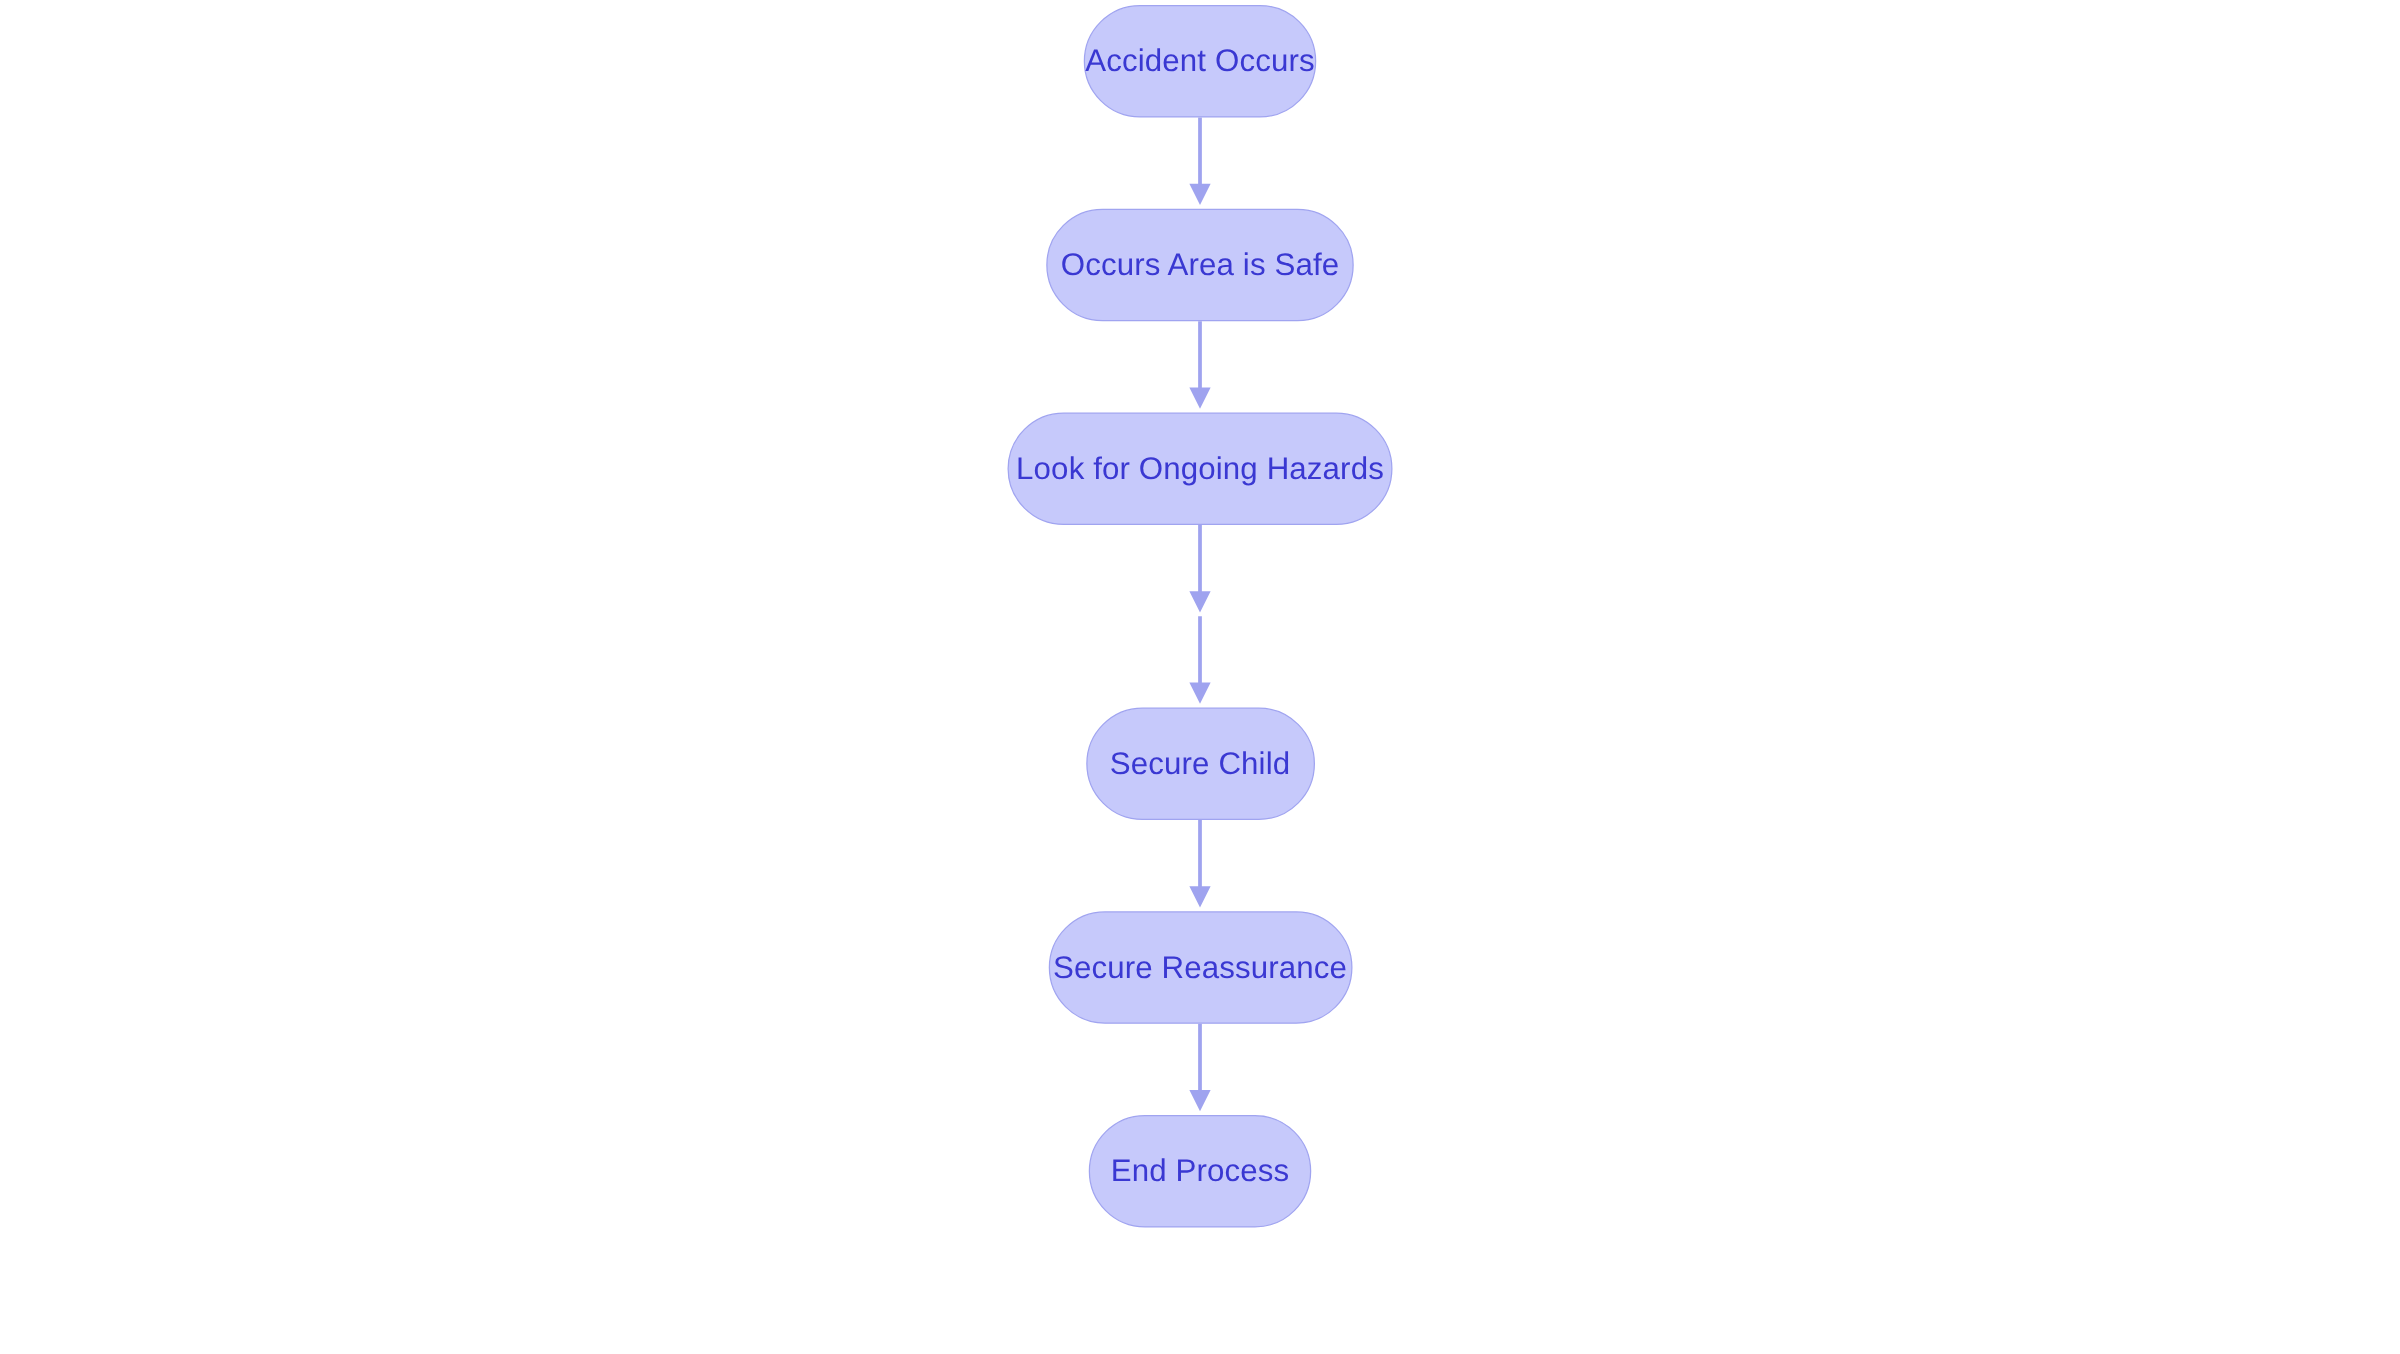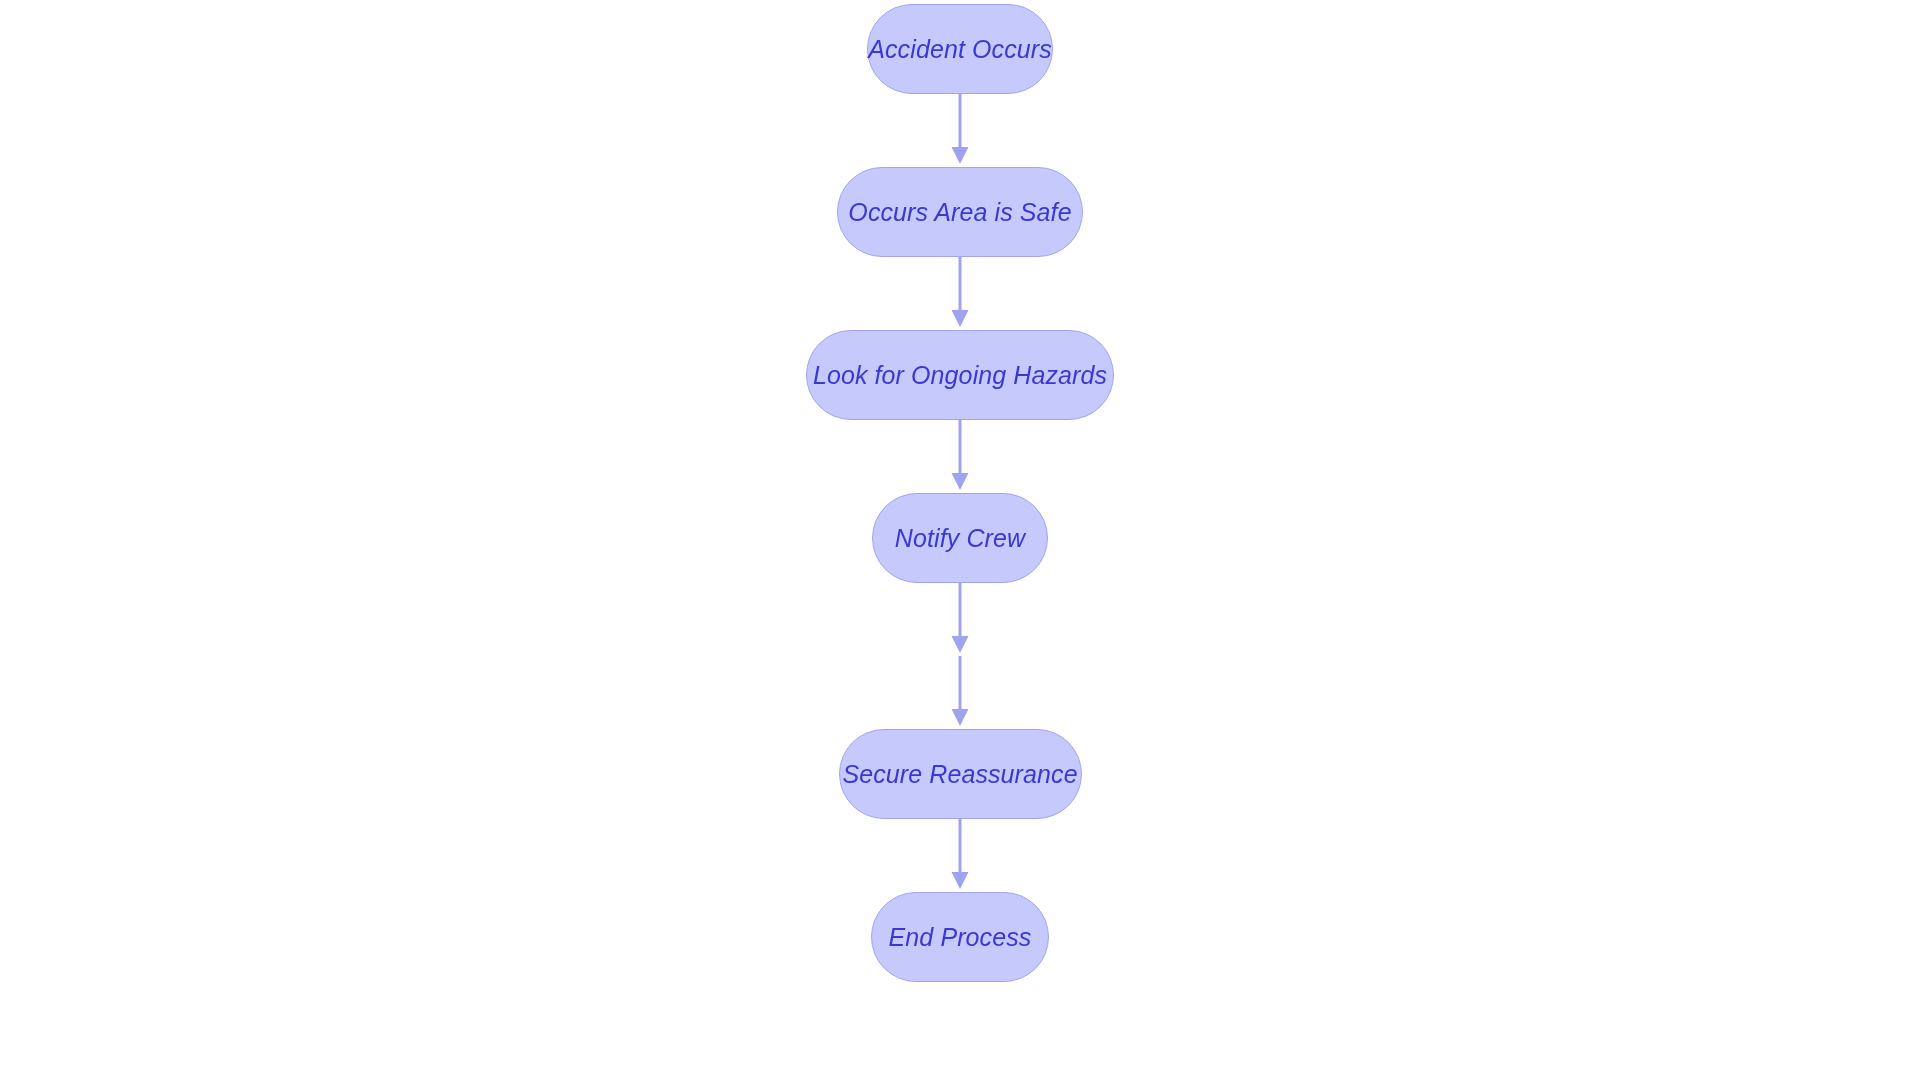--- a/index.html
+++ b/index.html
@@ -23,21 +23,20 @@
 
   .flow-column {
     position: absolute;
     left: 0;
     top: 0;
     width: 1920px;
     height: 1083px;
     display: flex;
     flex-direction: column;
     align-items: center;
-    font-style: italic;
   }
 
   .flow-node {
     box-sizing: border-box;
     height: 90px;
     border-radius: 45px;
     background: #c6c9fb;
     border: 1.5px solid #a0a4f0;
     color: #3a38d2;
     display: flex;
@@ -95,29 +94,29 @@
 
     <div class="flow-node" style="width:308px">Look for Ongoing Hazards</div>
 
     <div class="flow-connector">
       <svg viewBox="0 0 30 73" xmlns="http://www.w3.org/2000/svg" aria-hidden="true">
         <line x1="15" y1="0" x2="15" y2="55" stroke="#9fa3ef" stroke-width="3"></line>
         <polygon points="6.5,53 23.5,53 15,70" fill="#9fa3ef"></polygon>
       </svg>
     </div>
 
-    <div class="flow-node" style="width:176px">Notify Crew</div>
 
     <div class="flow-connector">
       <svg viewBox="0 0 30 73" xmlns="http://www.w3.org/2000/svg" aria-hidden="true">
         <line x1="15" y1="0" x2="15" y2="55" stroke="#9fa3ef" stroke-width="3"></line>
         <polygon points="6.5,53 23.5,53 15,70" fill="#9fa3ef"></polygon>
       </svg>
     </div>
 
+    <div class="flow-node" style="width:183px">Secure Child</div>
 
     <div class="flow-connector">
       <svg viewBox="0 0 30 73" xmlns="http://www.w3.org/2000/svg" aria-hidden="true">
         <line x1="15" y1="0" x2="15" y2="55" stroke="#9fa3ef" stroke-width="3"></line>
         <polygon points="6.5,53 23.5,53 15,70" fill="#9fa3ef"></polygon>
       </svg>
     </div>
 
     <div class="flow-node" style="width:243px">Secure Reassurance</div>
 

